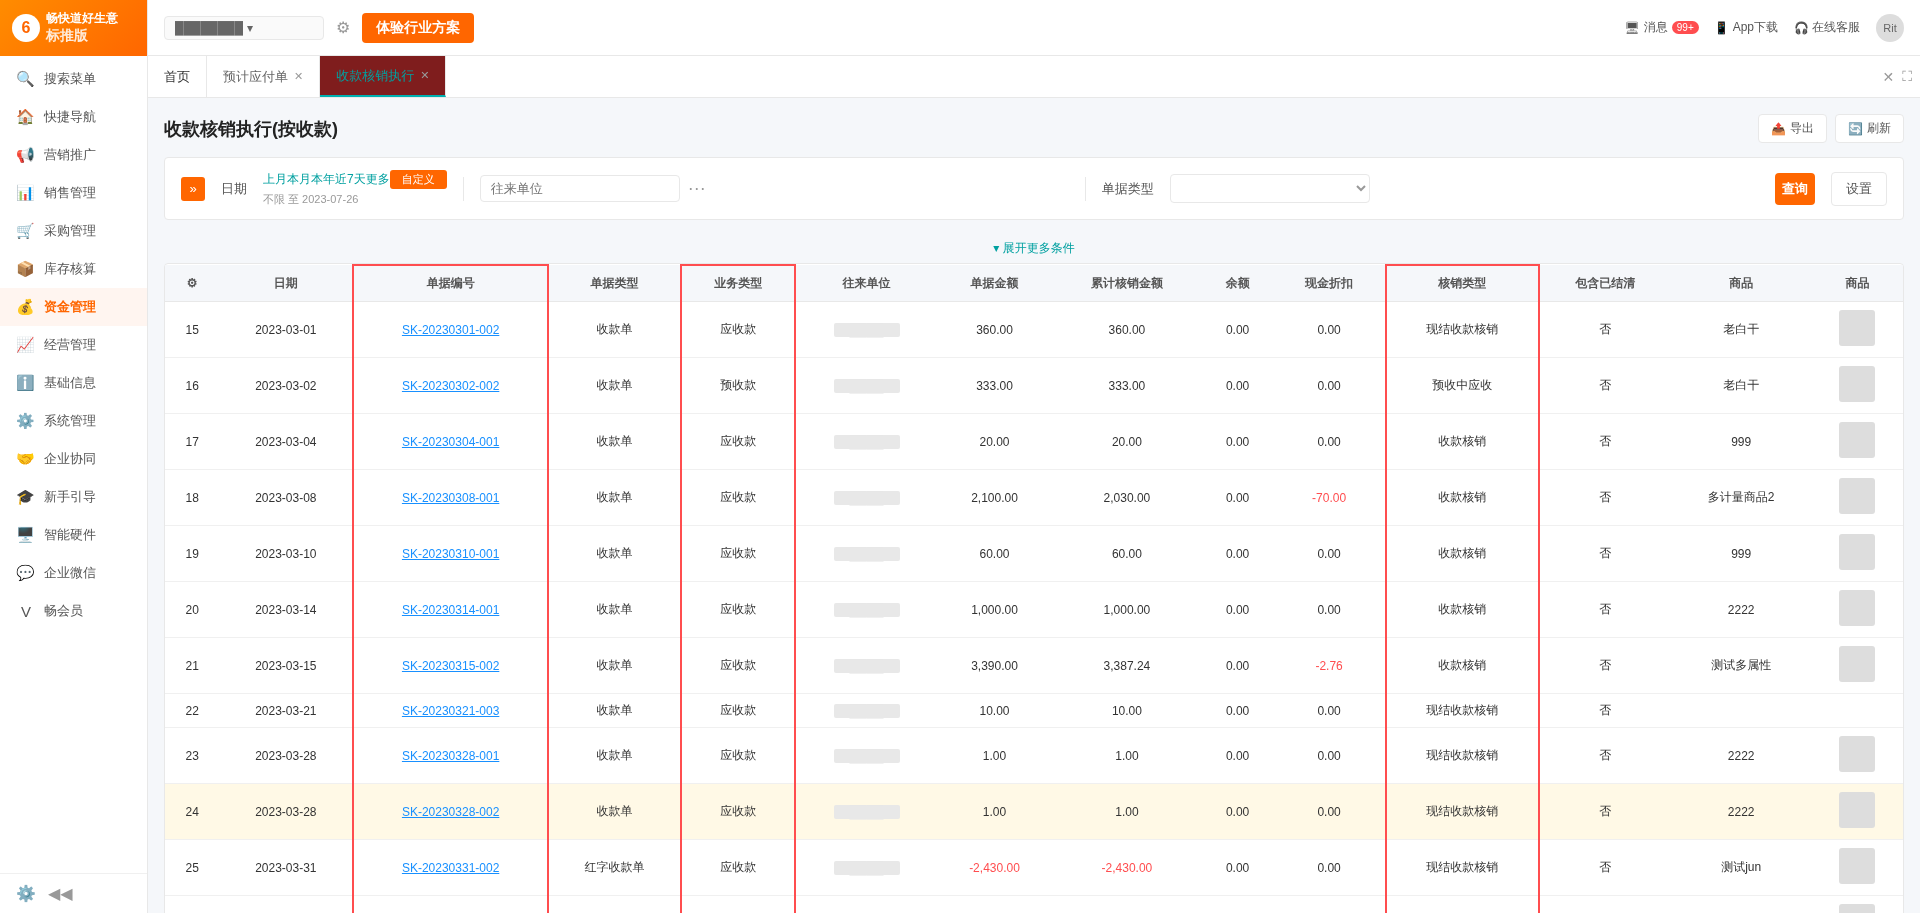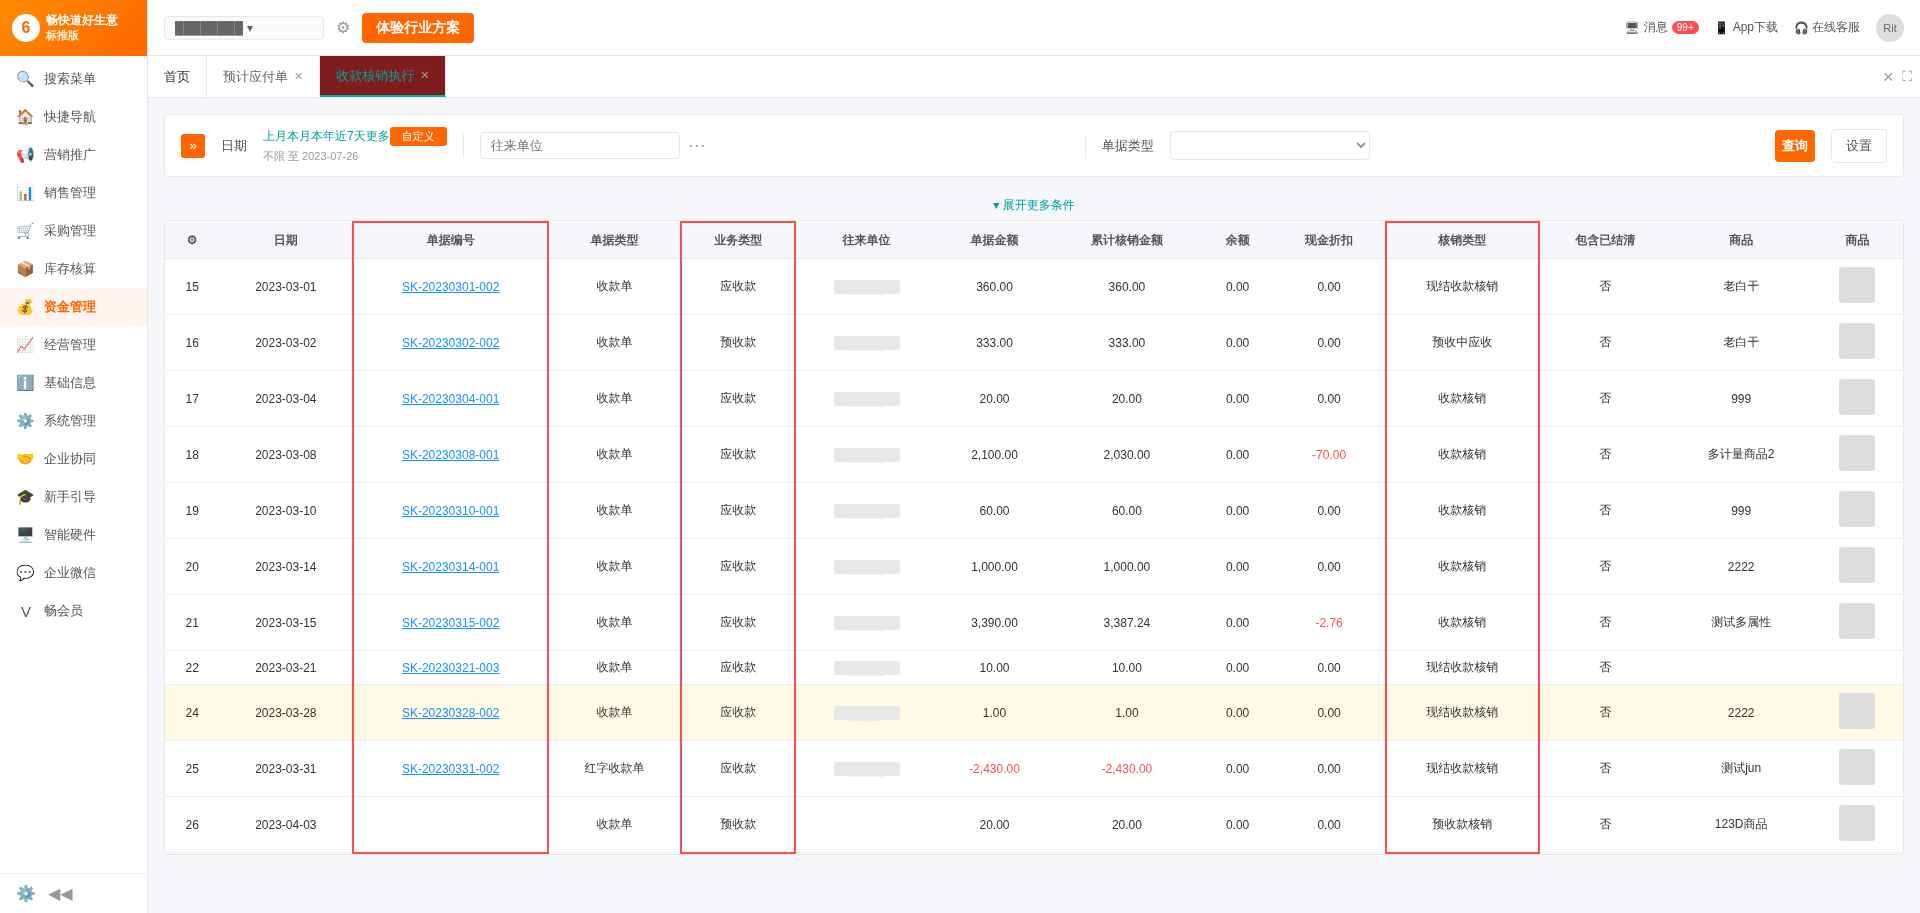--- a/index.html
+++ b/index.html
@@ -28,21 +28,21 @@
     .sidebar-logo-icon {
       width: 28px; height: 28px;
       background: #fff;
       border-radius: 50%;
       display: flex; align-items: center; justify-content: center;
       color: #ff6600;
       font-size: 16px;
       font-weight: bold;
     }
     .sidebar-logo-text { font-size: 12px; line-height: 1.3; }
-    .sidebar-logo-sub { font-size: 11px; opacity: 0.85; }
+    .sidebar-logo-sub { font-size: 14px; opacity: 0.85; }
     .sidebar-menu { flex: 1; overflow-y: auto; padding: 4px 0; }
     .sidebar-item {
       display: flex; align-items: center; gap: 8px;
       padding: 10px 16px;
       cursor: pointer;
       color: #555;
       font-size: 13px;
       transition: background 0.2s;
     }
     .sidebar-item.active { background: #fff5f0; color: #ff6600; font-weight: bold; }
@@ -388,20 +388,33 @@
     </div>
     <div class="tab-spacer"></div>
     <div class="tab-controls">
       <span>✕</span>
       <span>⛶</span>
     </div>
   </div>
 
   <div class="content">
 
+    <div class="page-header">
+      <div class="page-title">收款核销执行(按收款)</div>
+      <div class="page-actions">
+        <button class="btn-export">
+          <span>📤</span>
+          <span>导出</span>
+        </button>
+        <button class="btn-refresh">
+          <span>🔄</span>
+          <span>刷新</span>
+        </button>
+      </div>
+    </div>
 
     <div class="filter-bar">
       <div class="filter-row">
 
         <div style="display:flex;align-items:center;background:#ff6600;color:#fff;width:24px;height:24px;border-radius:3px;justify-content:center;cursor:pointer;">»</div>
         <span class="filter-label">日期</span>
         <div>
           <div class="filter-date-group">
             <a class="filter-date-link">上月</a>
             <a class="filter-date-link">本月</a>
@@ -593,20 +606,38 @@
       <td class="">10.00</td>
       <td>0.00</td>
       <td class="">0.00</td>
       <td class="highlight-col">现结收款核销</td>
       <td>否</td>
       <td></td>
       <td>
         
       </td>
     </tr>
+            <tr>
+      <td>23</td>
+      <td>2023-03-28</td>
+      <td class="highlight-col"><a class="link-text">SK-20230328-001</a></td>
+      <td>收款单</td>
+      <td class="highlight-col">应收款</td>
+      <td><span style="background:#e8e8e8;color:#e8e8e8;border-radius:2px;padding:0 16px;">████</span></td>
+      <td class="">1.00</td>
+      <td class="">1.00</td>
+      <td>0.00</td>
+      <td class="">0.00</td>
+      <td class="highlight-col">现结收款核销</td>
+      <td>否</td>
+      <td>2222</td>
+      <td>
+        <div style="width:36px;height:36px;background:#ddd;border-radius:3px;display:inline-block;"></div>
+      </td>
+    </tr>
             <tr class="selected-row">
       <td>24</td>
       <td>2023-03-28</td>
       <td class="highlight-col"><a class="link-text">SK-20230328-002</a></td>
       <td>收款单</td>
       <td class="highlight-col">应收款</td>
       <td><span style="background:#e8e8e8;color:#e8e8e8;border-radius:2px;padding:0 16px;">████</span></td>
       <td class="">1.00</td>
       <td class="">1.00</td>
       <td>0.00</td>

